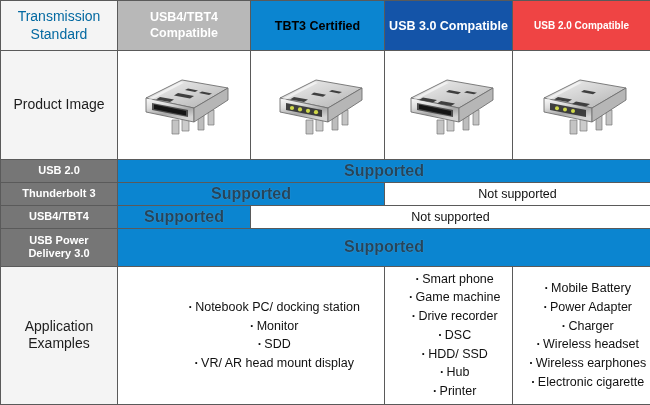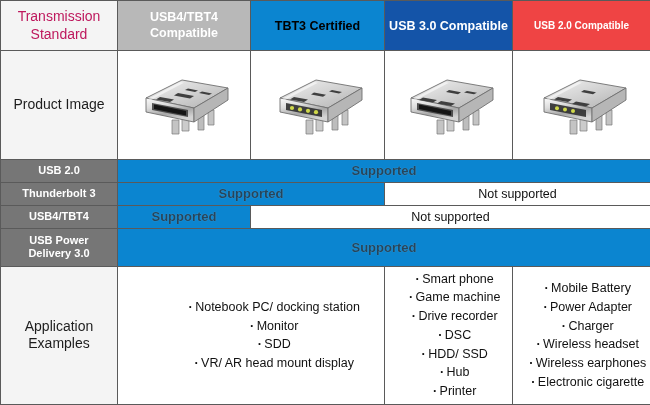--- a/index.html
+++ b/index.html
@@ -26,21 +26,21 @@
     padding: 0;
     vertical-align: middle;
     text-align: center;
   }
 
   
   .hdr-row { height: 48px; }
 
   .hdr-label {
     background: #f4f4f4;
-    color: #be185d;
+    color: #0369a1;
     font-size: 14px;
     line-height: 1.25;
     font-weight: 400;
   }
   .hdr-usb4 {
     background: #b8b8b8;
     color: #ffffff;
     font-size: 12.5px;
     font-weight: bold;
     line-height: 1.25;
@@ -91,21 +91,21 @@
   .spec-label {
     background: #767676;
     color: #ffffff;
     font-size: 11px;
     font-weight: bold;
     line-height: 1.2;
   }
   .cell-supported {
     background: #0b85d0;
     color: #24455c;
-    font-size: 13px;
+    font-size: 16px;
     font-weight: bold;
     text-shadow: 0 0 1px rgba(255,255,255,0.35);
   }
   .cell-not-supported {
     background: #ffffff;
     color: #111111;
     font-size: 12.5px;
     font-weight: 400;
   }
 

